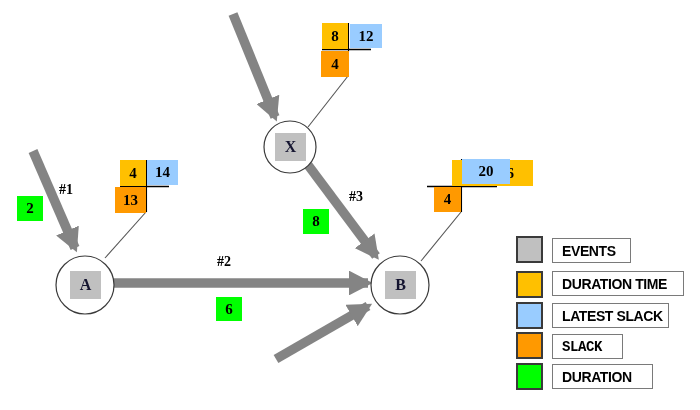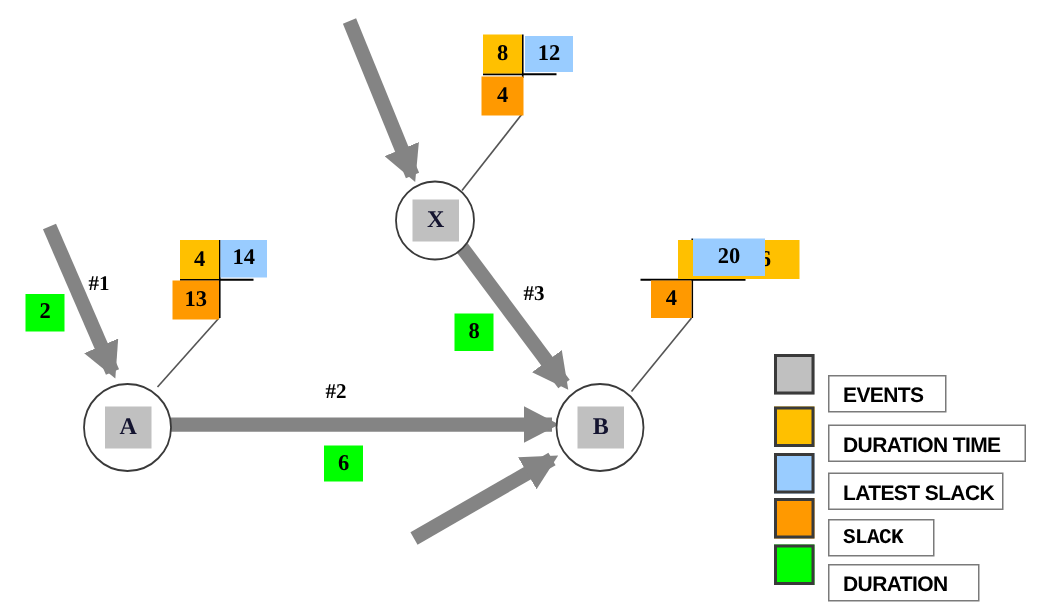--- a/index.html
+++ b/index.html
@@ -50,21 +50,21 @@
   .sw{position:absolute;left:516px;width:27px;height:27px;border:2px solid #3a3a3a;
       box-sizing:border-box;}
   .sw-events{top:236px;background:#C0C0C0;}
   .sw-earliest{top:271px;background:#FFC000;}
   .sw-latest{top:302px;background:#99CCFF;}
   .sw-slack{top:332px;background:#FF9900;}
   .sw-duration{top:363px;background:#00FF00;}
   .lb{position:absolute;left:552px;height:25px;border:1.5px solid #7a7a7a;background:#fff;
       display:flex;align-items:center;box-sizing:border-box;padding-left:9px;
       font:bold 14px "Liberation Sans", sans-serif;letter-spacing:-0.4px;color:#000;
-      white-space:nowrap;margin-top:12px;}
+      white-space:nowrap;}
   .lb-events{top:238px;width:79px;}
   .lb-earliest{top:271px;width:132px;}
   .lb-latest{top:303px;width:117px;}
   .lb-slack{top:334px;width:71px;font-family:Liberation Mono, monospace;}
   .lb-duration{top:364px;width:101px;}
 </style>
 </head>
 <body>
 
 <div class="stage">

